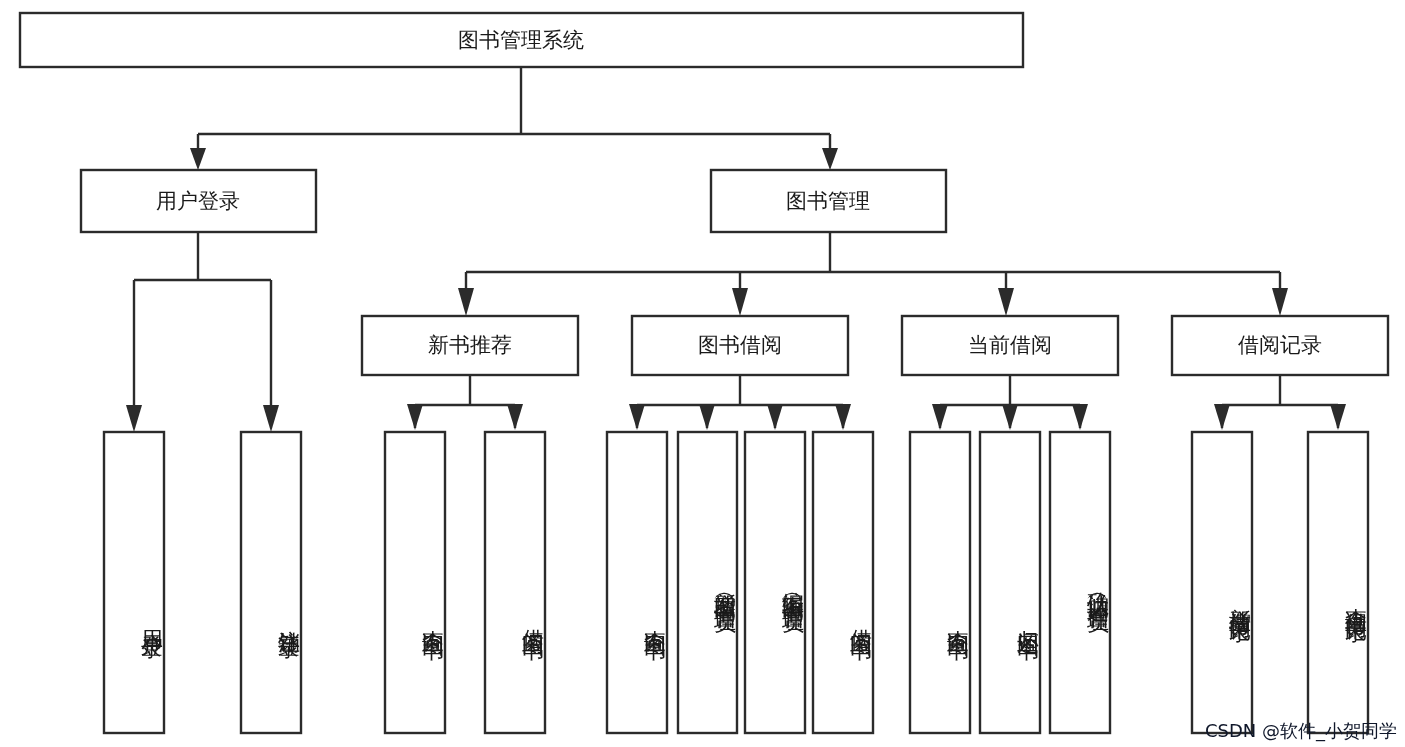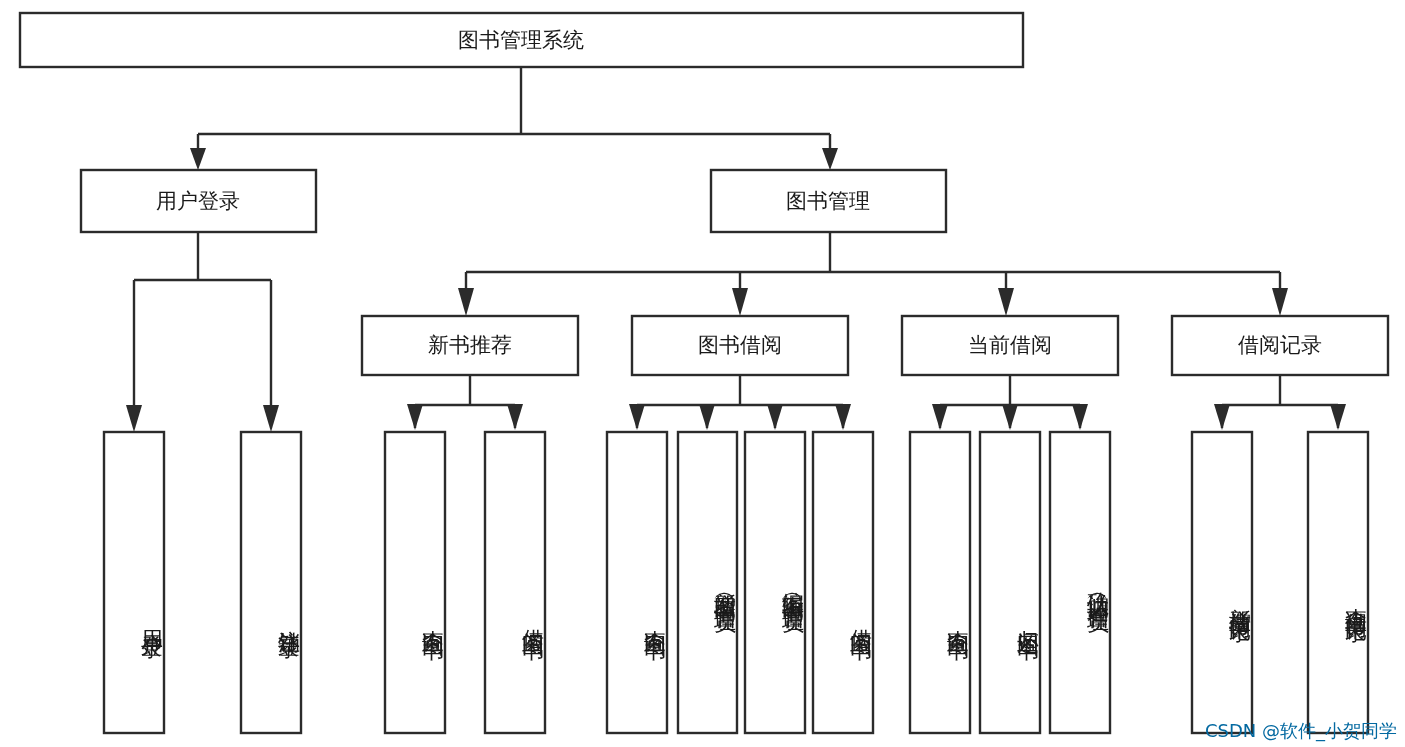--- a/index.html
+++ b/index.html
@@ -63,21 +63,21 @@
     align-items: flex-start;
     justify-content: center;
     pointer-events: none;
   }
   .watermark {
     position: absolute;
     right: 8px;
     bottom: 4px;
     font-family: "DejaVu Sans", "Liberation Sans", sans-serif;
     font-size: 18px;
-    color: #0369a1;
+    color: #0f172a;
     white-space: nowrap;
   }
 </style>
 </head>
 <body>
 
 <div id="diagram-root">
 
   <svg class="flow" viewBox="0 0 1405 747" xmlns="http://www.w3.org/2000/svg">
 

